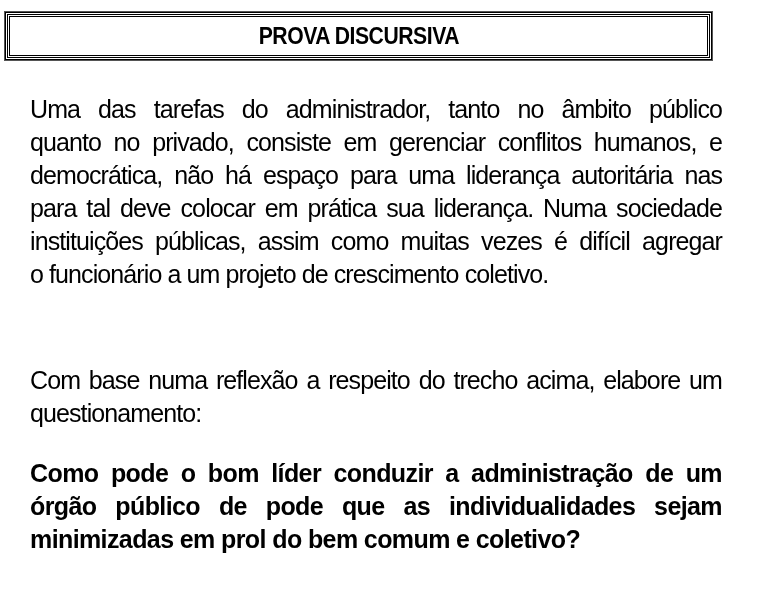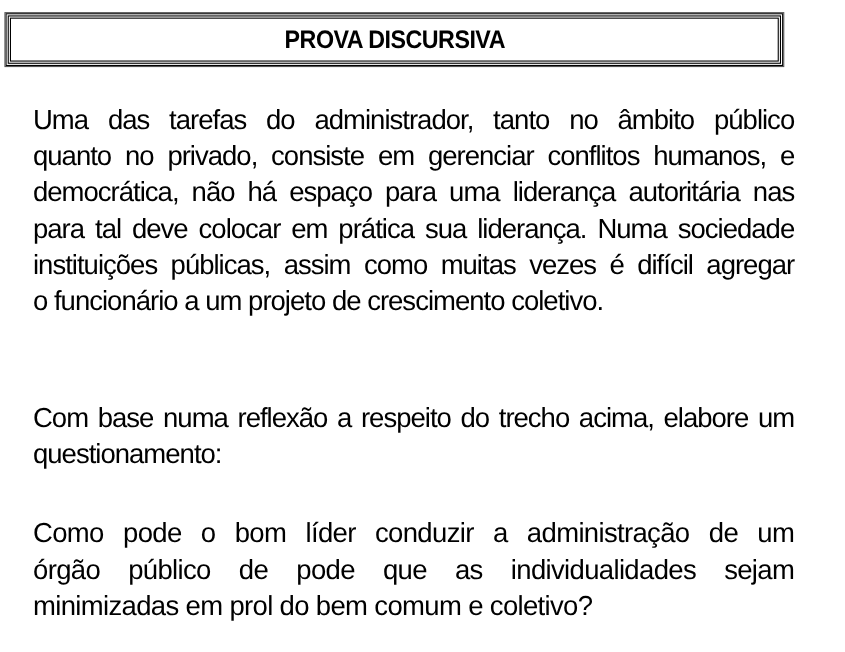--- a/index.html
+++ b/index.html
@@ -49,22 +49,22 @@
       width: 692px;
       font-size: 25px;
       line-height: 33px;
       text-align: justify;
       letter-spacing: -0.9px;
       word-spacing: 0px;
     }
     .para.p1 { top: 93px; }
     .para.p2 { top: 332px; margin-top: 32px; }
     .para.p3 {
-      top: 469px;
-      font-weight: normal;
+      top: 457px;
+      font-weight: bold;
       letter-spacing: -0.6px;
     }
     .line { display: block; text-align: justify; text-align-last: justify; white-space: nowrap; }
     .line.last { text-align-last: left; }
   </style>
 </head>
 <body>
 
 <div class="title-box">
   <div class="title-inner"></div>

